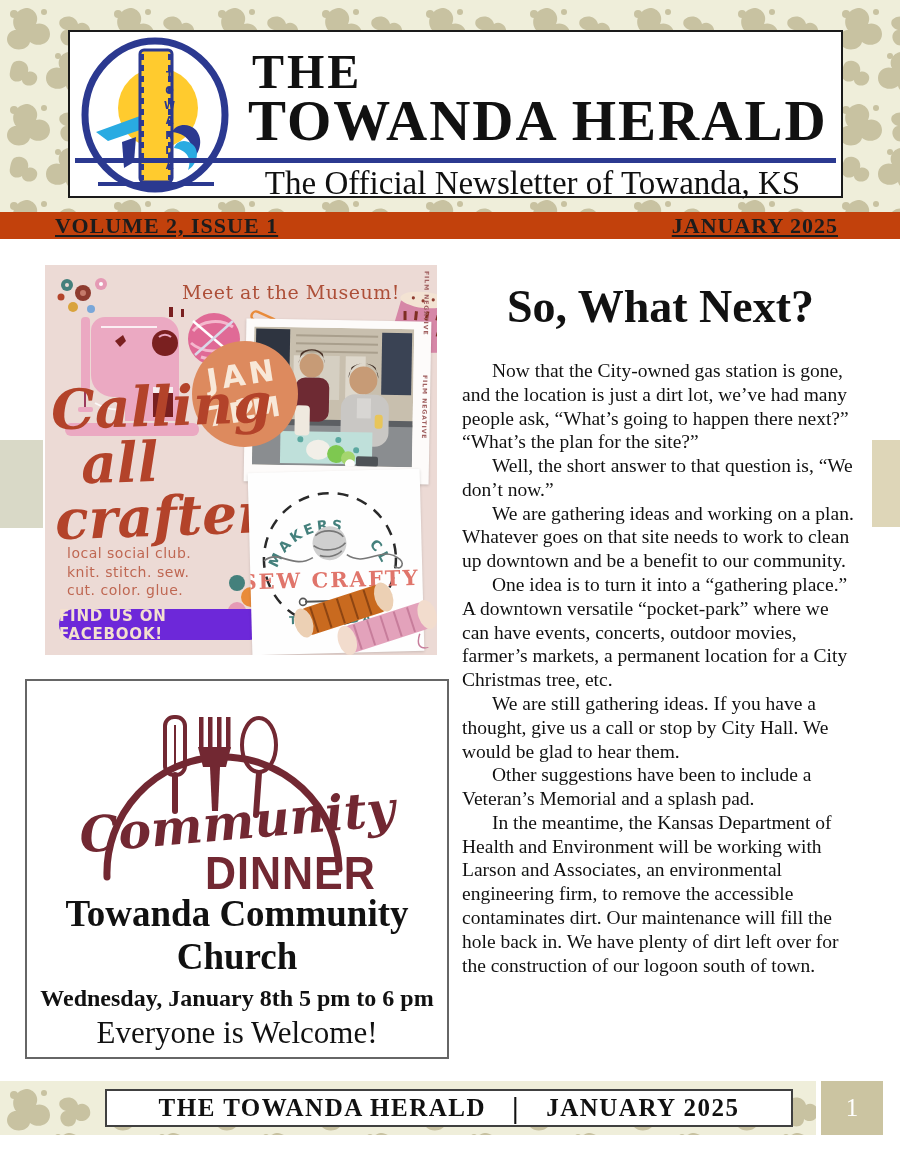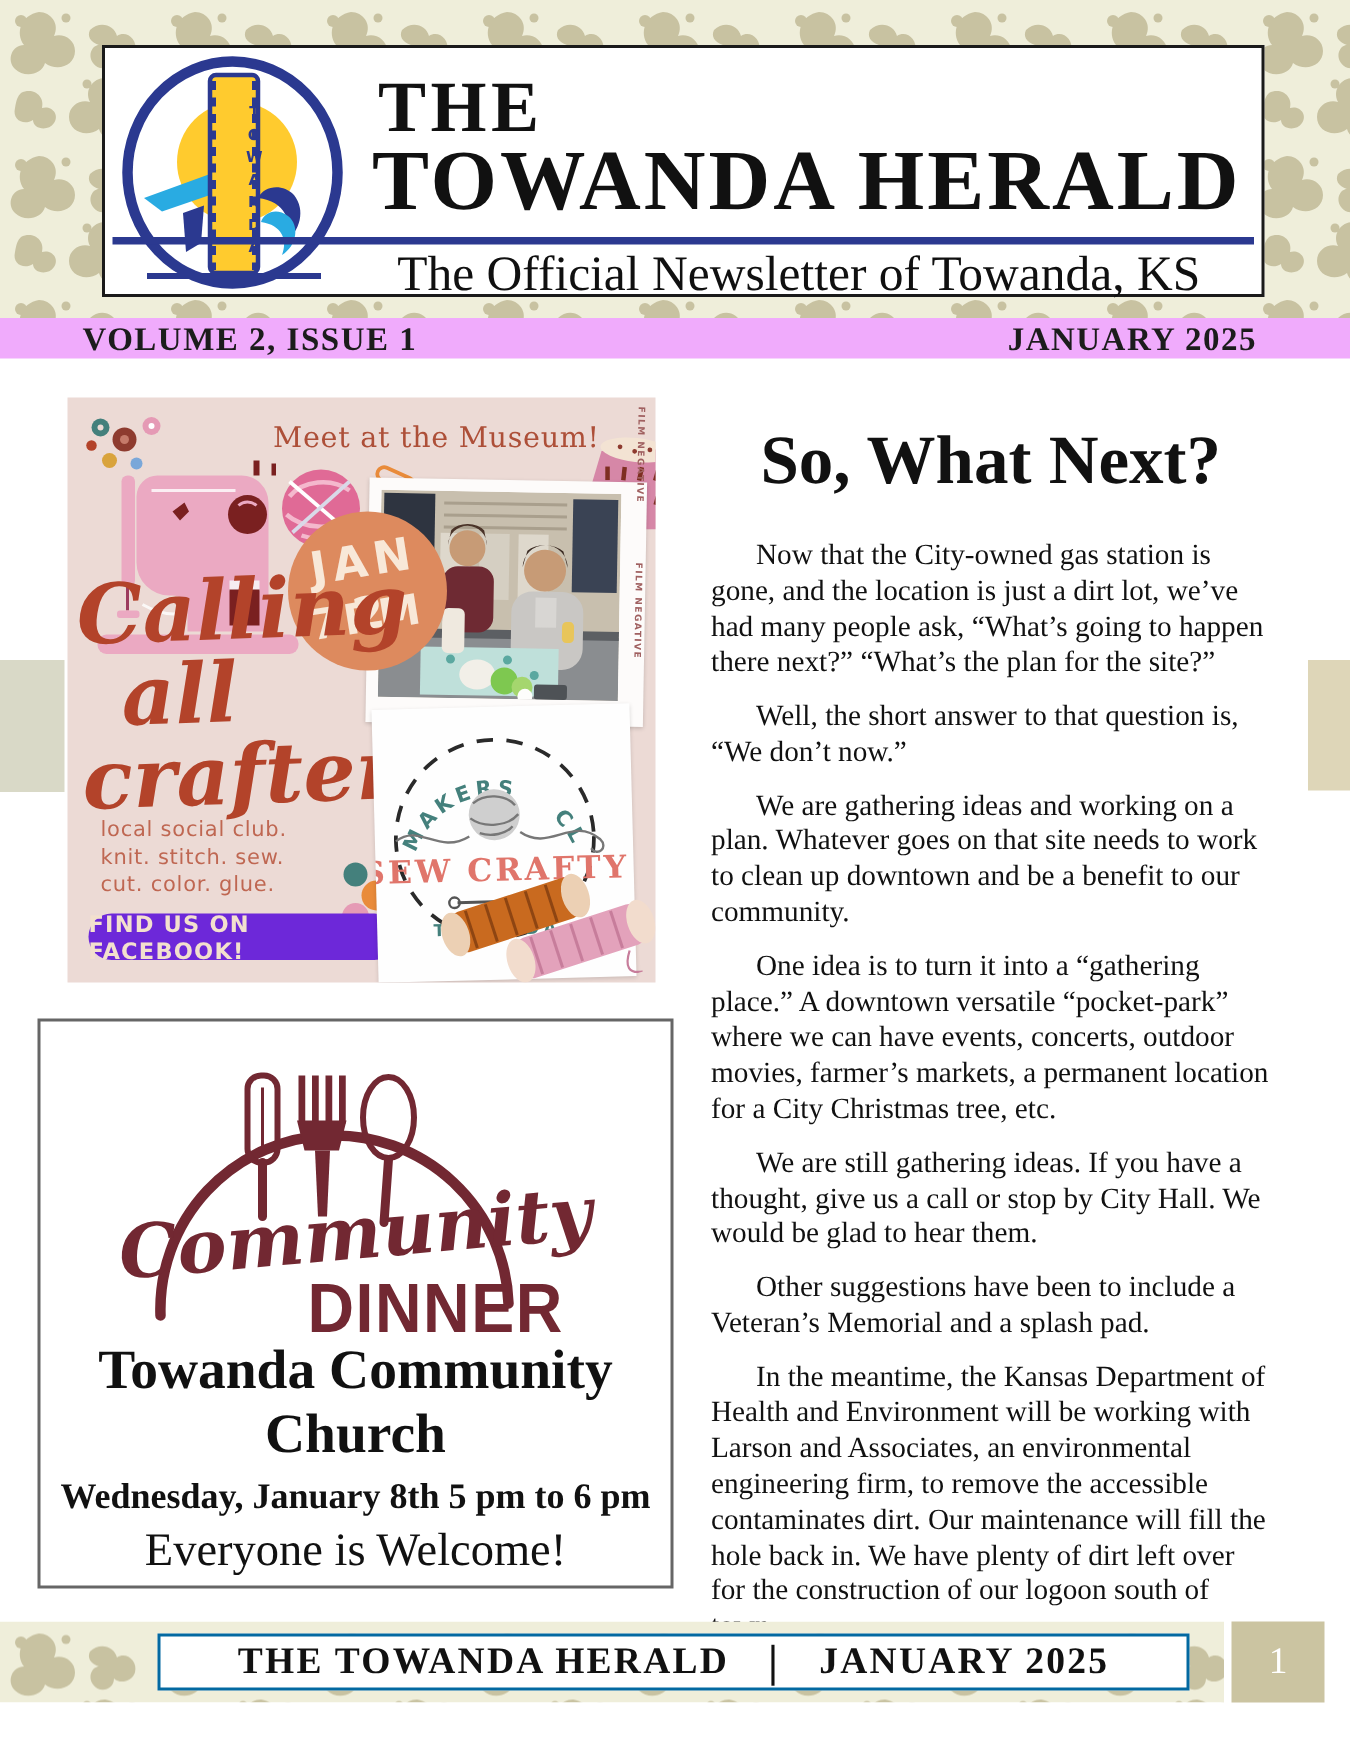--- a/index.html
+++ b/index.html
@@ -2,24 +2,24 @@
 <html><head>
 <meta charset="utf-8">
 <style>
   html,body{margin:0;padding:0;background:#fff;}
   .page{position:relative;width:900px;height:1165px;background:#fff;overflow:hidden;
         font-family:"Liberation Serif","DejaVu Serif",serif;color:#111;}
   .abs{position:absolute;}
 
   
   .band-top{top:0;left:0;width:900px;height:212px;}
-  .issue-bar{top:212px;left:0;width:900px;height:27px;background:#f0abfc;
+  .issue-bar{top:212px;left:0;width:900px;height:27px;background:#c2410c;
              display:flex;justify-content:space-between;align-items:center;
              padding:0 62px 0 55px;box-sizing:border-box;
-             font-weight:bold;font-size:22px;letter-spacing:1px;color:#1c1c1c;}
+             font-weight:bold;font-size:22px;letter-spacing:1px;color:#1c1c1c;text-decoration:underline;}
   .band-bottom{top:1081px;left:0;width:816px;height:54px;}
   .page-square{top:1081px;left:821px;width:62px;height:54px;background:#cbc4a1;
                display:flex;align-items:center;justify-content:center;
                color:#fff;font-size:25px;font-family:"Liberation Serif",serif;}
 
   
   .tab-left{top:440px;left:0;width:43px;height:88px;background:#d9d9c7;}
   .tab-right{top:440px;left:872px;width:28px;height:87px;background:#ded6b8;}
 
   
@@ -73,24 +73,24 @@
              font-family:"Liberation Sans",sans-serif;font-weight:bold;font-size:43px;
              letter-spacing:1px;transform:scaleY(1.08);}
   .din-text{position:absolute;left:0;right:0;top:212px;}
   .din-venue{font-weight:bold;font-size:37px;line-height:1.15;margin:0;}
   .din-when{font-weight:bold;font-size:24px;margin:7px 0 0 0;}
   .din-welcome{font-size:31px;margin:3px 0 0 0;}
 
   
   .article{top:280px;left:462px;width:397px;}
   .article h1{margin:0 0 26px 0;text-align:center;font-size:46px;font-weight:bold;}
-  .article p{margin:12px;font-size:19.5px;line-height:1.22;text-indent:30px;}
-
-  
-  .footer-box{top:1089px;left:105px;width:688px;height:38px;background:#fff;border:2px solid #0369a1;
+  .article p{margin:0;font-size:19.5px;line-height:1.22;text-indent:30px;}
+
+  
+  .footer-box{top:1089px;left:105px;width:688px;height:38px;background:#fff;border:2px solid #404040;
               box-sizing:border-box;display:flex;align-items:center;justify-content:center;gap:26px;
               font-weight:bold;font-size:25px;letter-spacing:1.5px;}
   .footer-sep{font-size:30px;font-weight:bold;}
 </style>
 </head>
 <body>
 
 <div class="page">
 
   <div class="abs band-top">

